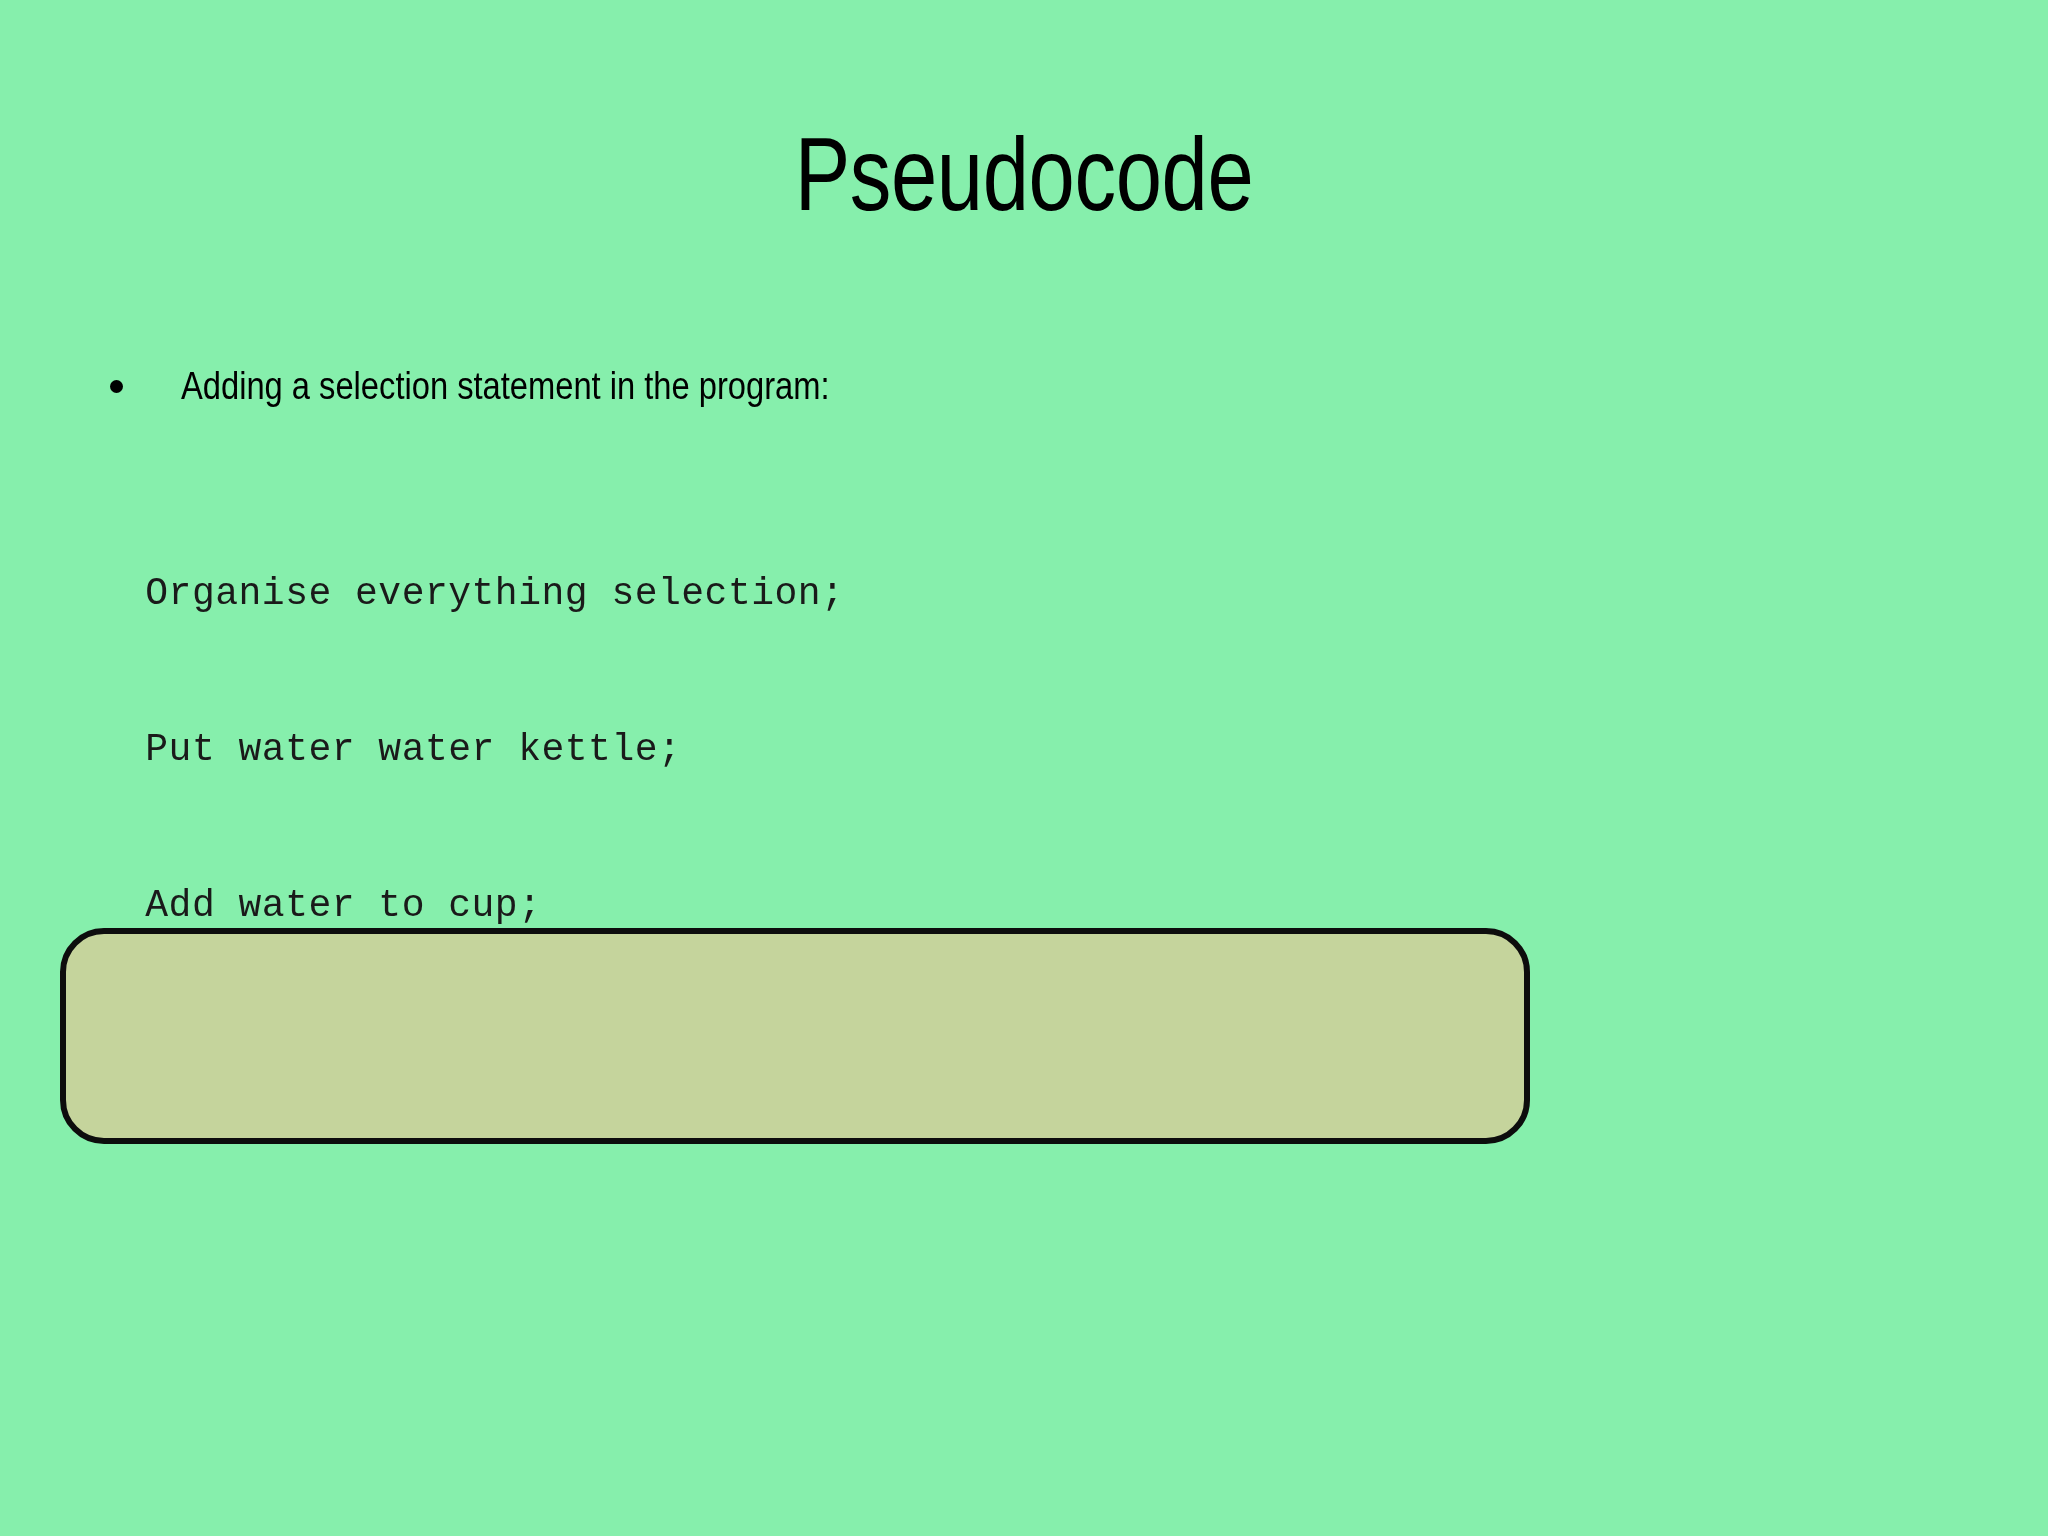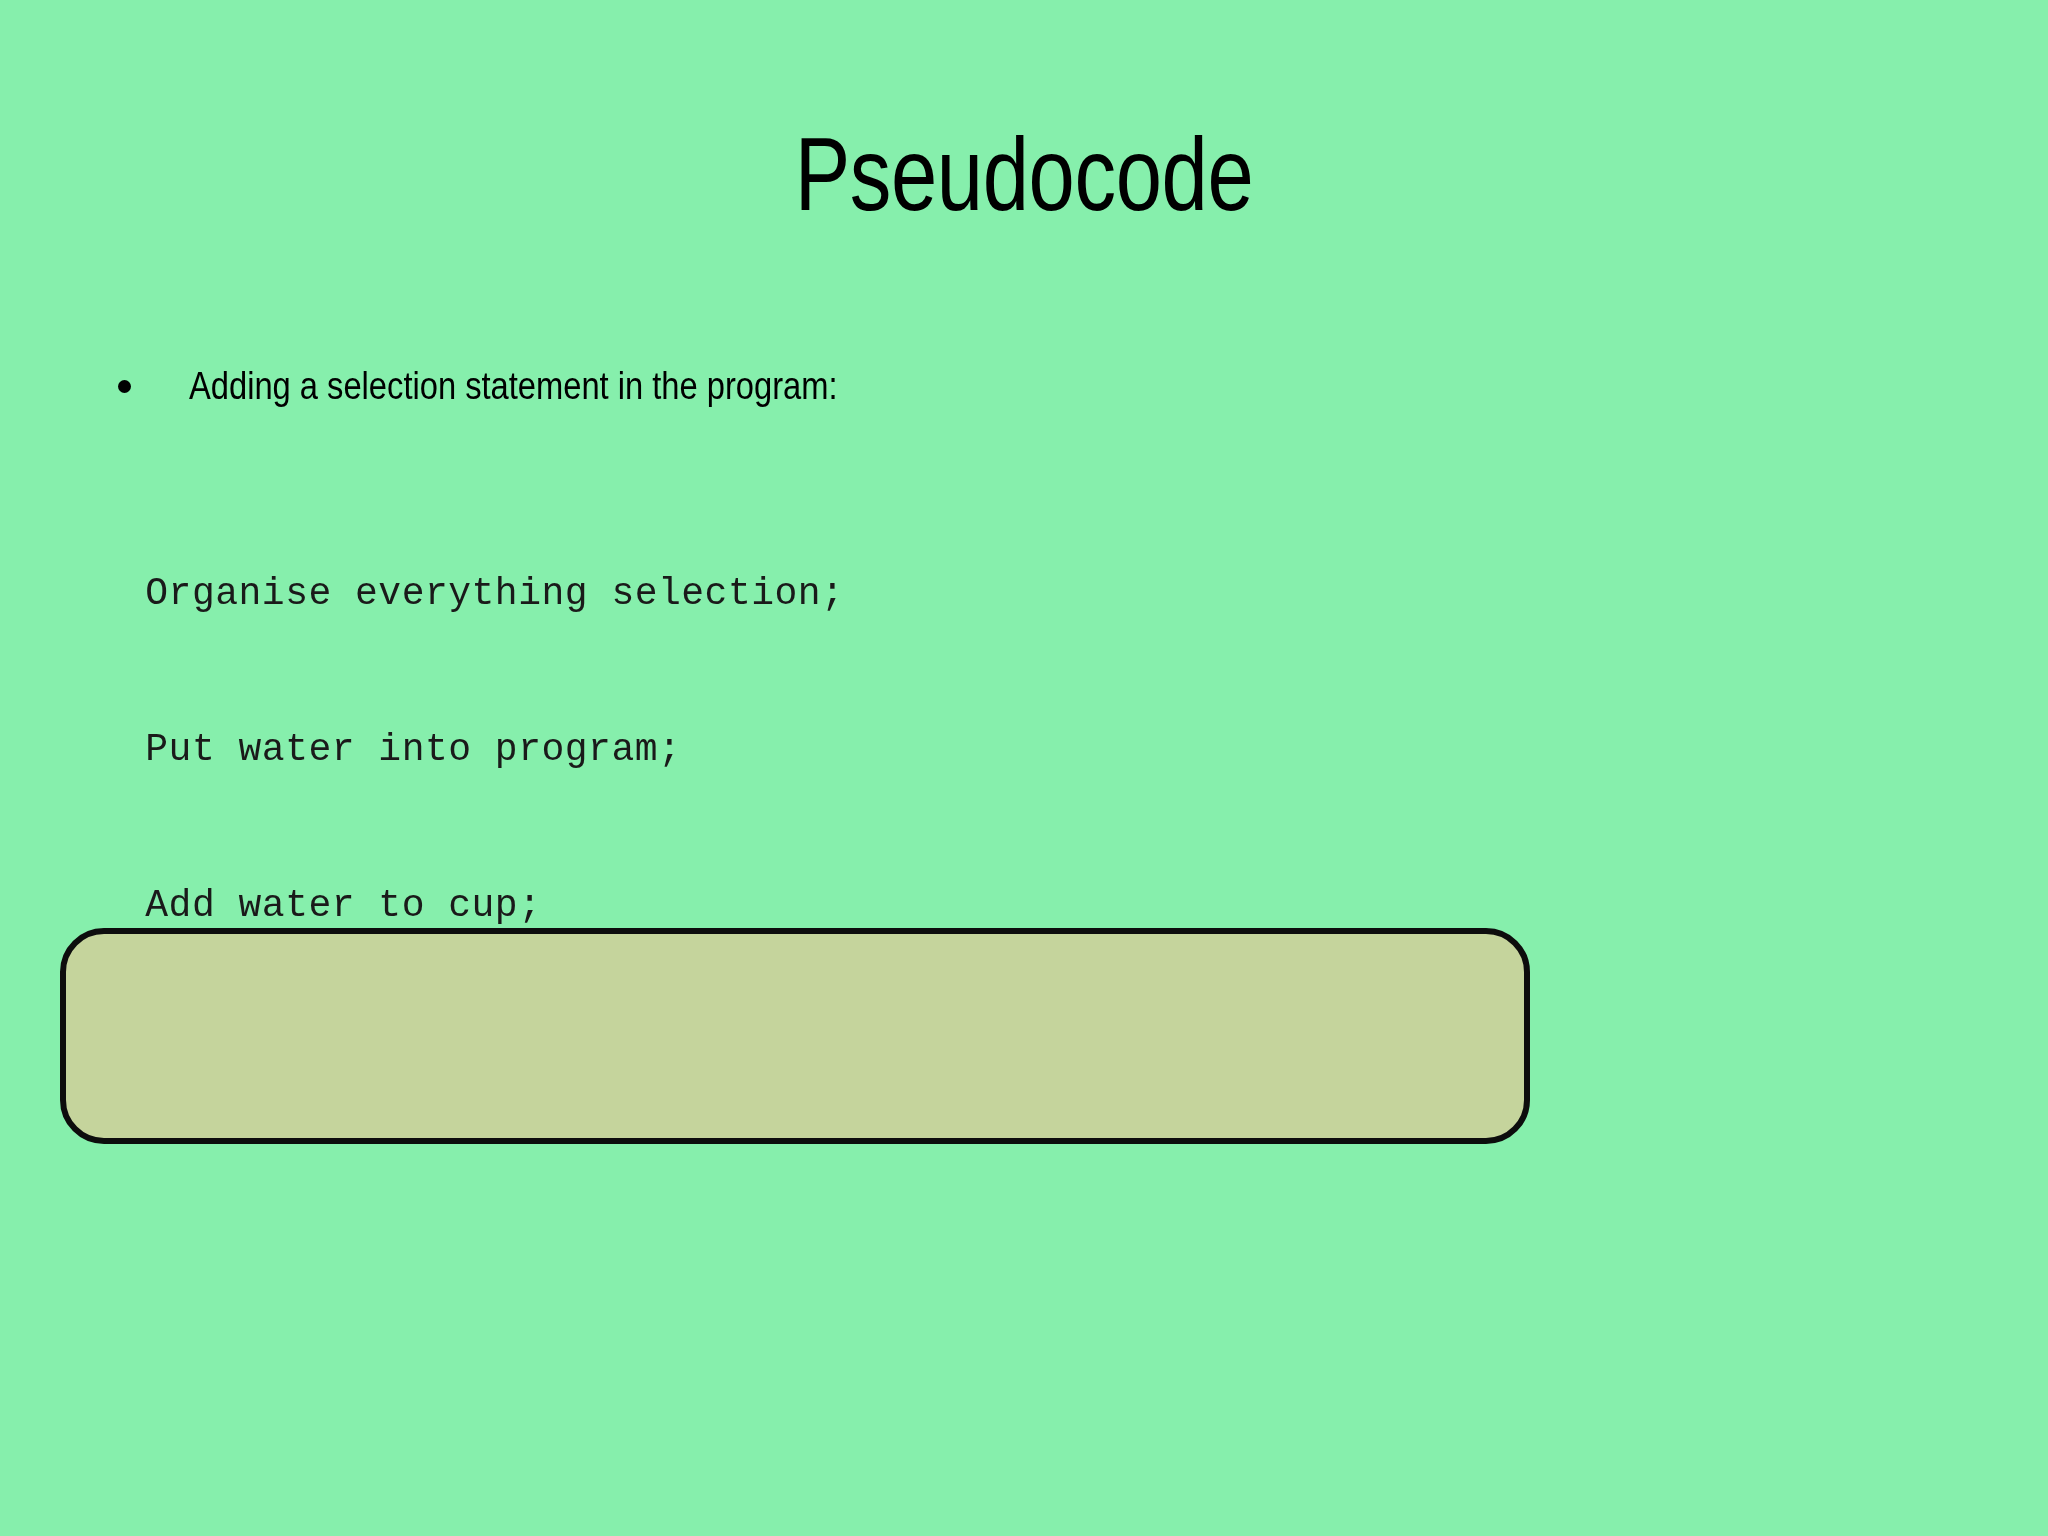--- a/index.html
+++ b/index.html
@@ -36,21 +36,21 @@
     letter-spacing: -0.5px;
     transform: scaleX(0.80);
     transform-origin: center top;
     color: #000000;
     white-space: nowrap;
   }
 
   
   .bullet-row {
     position: absolute;
-    left: 118px;
+    left: 110px;
     top: 362px;
     display: flex;
     align-items: flex-start;
     text-align: right;
   }
   .bullet-dot {
     width: 13px;
     height: 13px;
     border-radius: 50%;
     background: #000000;
@@ -111,21 +111,21 @@
 
   <div class="bullet-row">
     <span class="bullet-dot"></span>
     <span class="bullet-text">Adding a selection statement in the program:</span>
   </div>
 
   <div class="highlight-box"></div>
 
   <div class="code-block">
     <div class="code-line"> Organise everything selection;</div>
-    <div class="code-line"> Put water into program;</div>
+    <div class="code-line"> Put water water kettle;</div>
     <div class="code-line"> Add water to cup;</div>
     
     
     
     
     
     
     
     
   </div>

